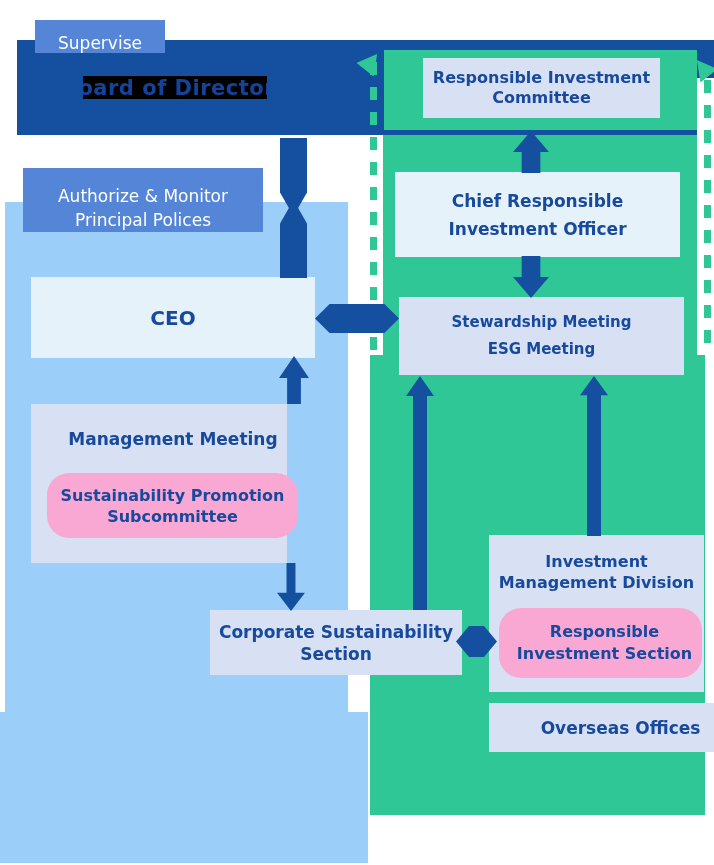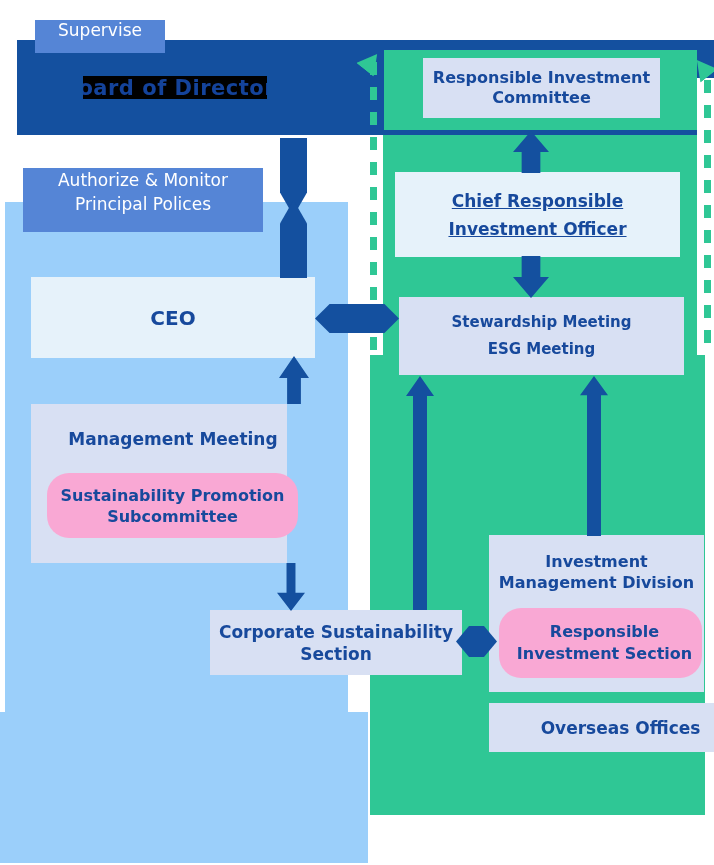--- a/index.html
+++ b/index.html
@@ -13,21 +13,21 @@
   .panel-blue{background:#9BCFFA;}
   .panel-green{background:#2FC795;}
   .navy-bar{background:#14509F;}
   
   .box{display:flex;align-items:center;justify-content:center;text-align:center;
        color:#17499C;font-weight:bold;}
   .box-lav{background:#D8E0F3;}
   .box-pale{background:#E6F2FA;}
   .box-white{background:#f9a8d4;border-radius:22px;}
   
-  .label-blue{background:#5585D6;color:#FFFFFF;display:flex;align-items:flex-start;
+  .label-blue{background:#5585D6;color:#FFFFFF;display:flex;align-items:flex-end;
        justify-content:center;text-align:center;}
   
   .board-strip{background:#000000;overflow:hidden;display:flex;align-items:center;justify-content:center;}
   .board-strip span{white-space:nowrap;color:#14439B;font-weight:bold;font-size:21px;letter-spacing:0.5px;}
   
   .arrow{position:absolute;background:#14509F;}
   
   .dash-v{position:absolute;width:7px;
     background:repeating-linear-gradient(180deg,#2FC795 0 13px,rgba(0,0,0,0) 13px 25px);}
   .white-strip{position:absolute;background:#FFFFFF;}
@@ -68,21 +68,21 @@
   <div class="abs label-blue pre" style="left:23px;top:168px;width:240px;height:64px;font-size:17px;line-height:24px;">
     <span class="pre">Authorize &amp; Monitor
 Principal Polices</span>
   </div>
 
   <div class="abs box box-lav pre" style="left:423px;top:58px;width:237px;height:60px;font-size:16px;line-height:20px;">
     <span class="pre">Responsible Investment
 Committee</span>
   </div>
 
-  <div class="abs box box-pale pre" style="left:395px;top:172px;width:285px;height:85px;font-size:17px;line-height:28px;text-decoration:underline;">
+  <div class="abs box box-pale pre" style="left:395px;top:172px;width:285px;height:85px;font-size:17px;line-height:28px;">
     <span class="pre">Chief Responsible
 Investment Officer</span>
   </div>
 
   <div class="abs box box-lav pre" style="left:399px;top:297px;width:285px;height:78px;font-size:15px;line-height:27px;">
     <span class="pre">Stewardship Meeting
 ESG Meeting</span>
   </div>
 
   <div class="abs box box-pale" style="left:31px;top:277px;width:284px;height:81px;font-size:20px;">

